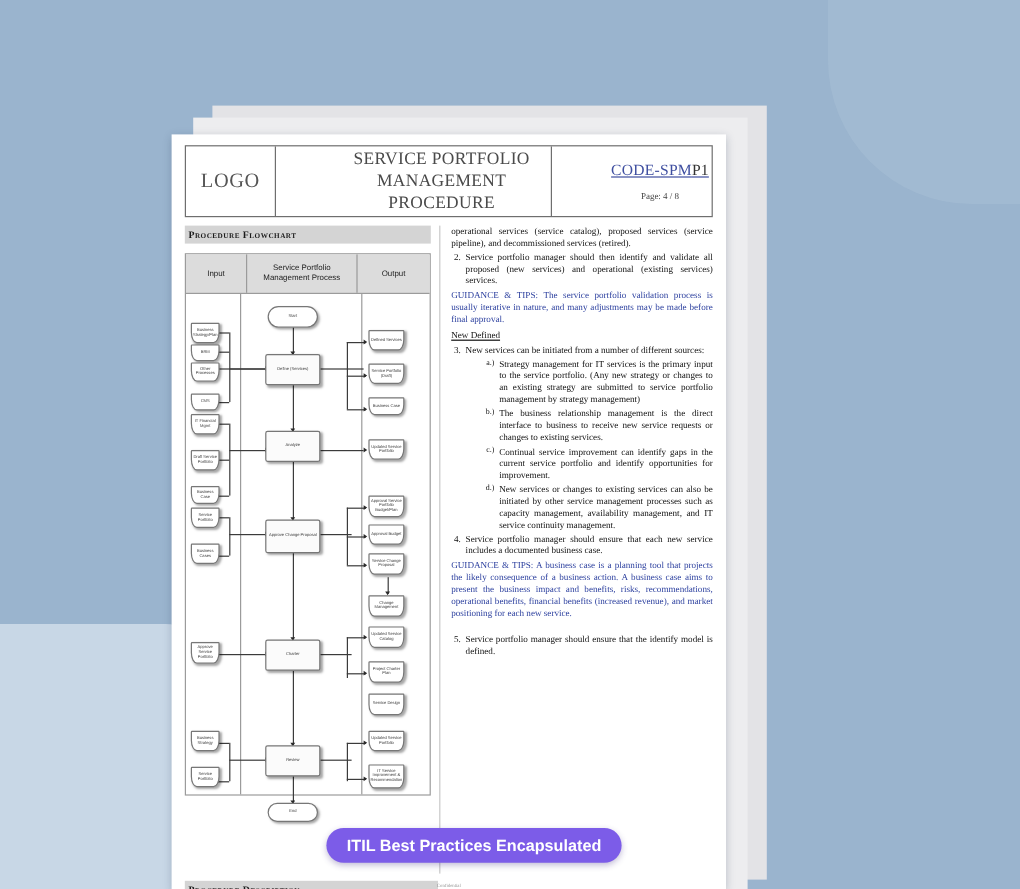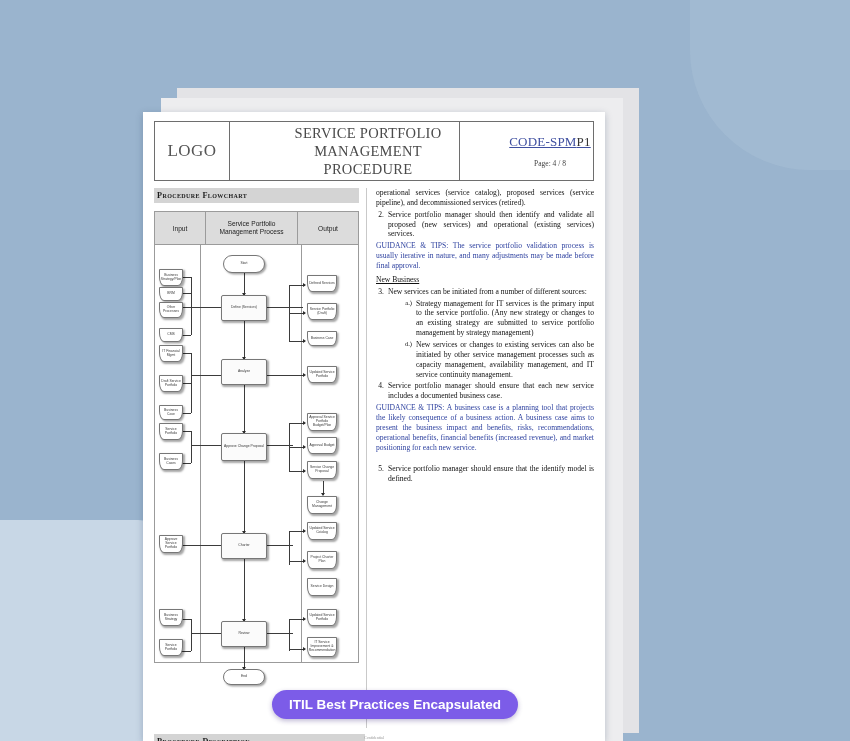--- a/index.html
+++ b/index.html
@@ -258,29 +258,37 @@
     </div>
 
     <div class="col-right rt">
       <p>operational services (service catalog), proposed services (service pipeline), and decommissioned services (retired).</p>
       <div class="num-item">
         <span class="n">2.</span>
         <span>Service portfolio manager should then identify and validate all proposed (new services) and operational (existing services) services.</span>
       </div>
       <p class="guid"><b>GUIDANCE &amp; TIPS:</b><span> The service portfolio validation process is usually iterative in nature, and many adjustments may be made before final approval.</span></p>
 
-      <div class="hdr-u">New Business</div>
+      <div class="hdr-u">New Defined</div>
 
       <div class="num-item">
         <span class="n">3.</span>
         <span>New services can be initiated from a number of different sources:</span>
       </div>
       <div class="sub-item">
         <span class="n">a.)</span>
         <span>Strategy management for IT services is the primary input to the service portfolio. (Any new strategy or changes to an existing strategy are submitted to service portfolio management by strategy management)</span>
+      </div>
+      <div class="sub-item">
+        <span class="n">b.)</span>
+        <span>The business relationship management is the direct interface to business to receive new service requests or changes to existing services.</span>
+      </div>
+      <div class="sub-item">
+        <span class="n">c.)</span>
+        <span>Continual service improvement can identify gaps in the current service portfolio and identify opportunities for improvement.</span>
       </div>
       <div class="sub-item">
         <span class="n">d.)</span>
         <span>New services or changes to existing services can also be initiated by other service management processes such as capacity management, availability management, and IT service continuity management.</span>
       </div>
       <div class="num-item">
         <span class="n">4.</span>
         <span>Service portfolio manager should ensure that each new service includes a documented business case.</span>
       </div>
       <p class="guid"><b>GUIDANCE &amp; TIPS:</b><span> A business case is a planning tool that projects the likely consequence of a business action. A business case aims to present the business impact and benefits, risks, recommendations, operational benefits, financial benefits (increased revenue), and market positioning for each new service.</span></p>

